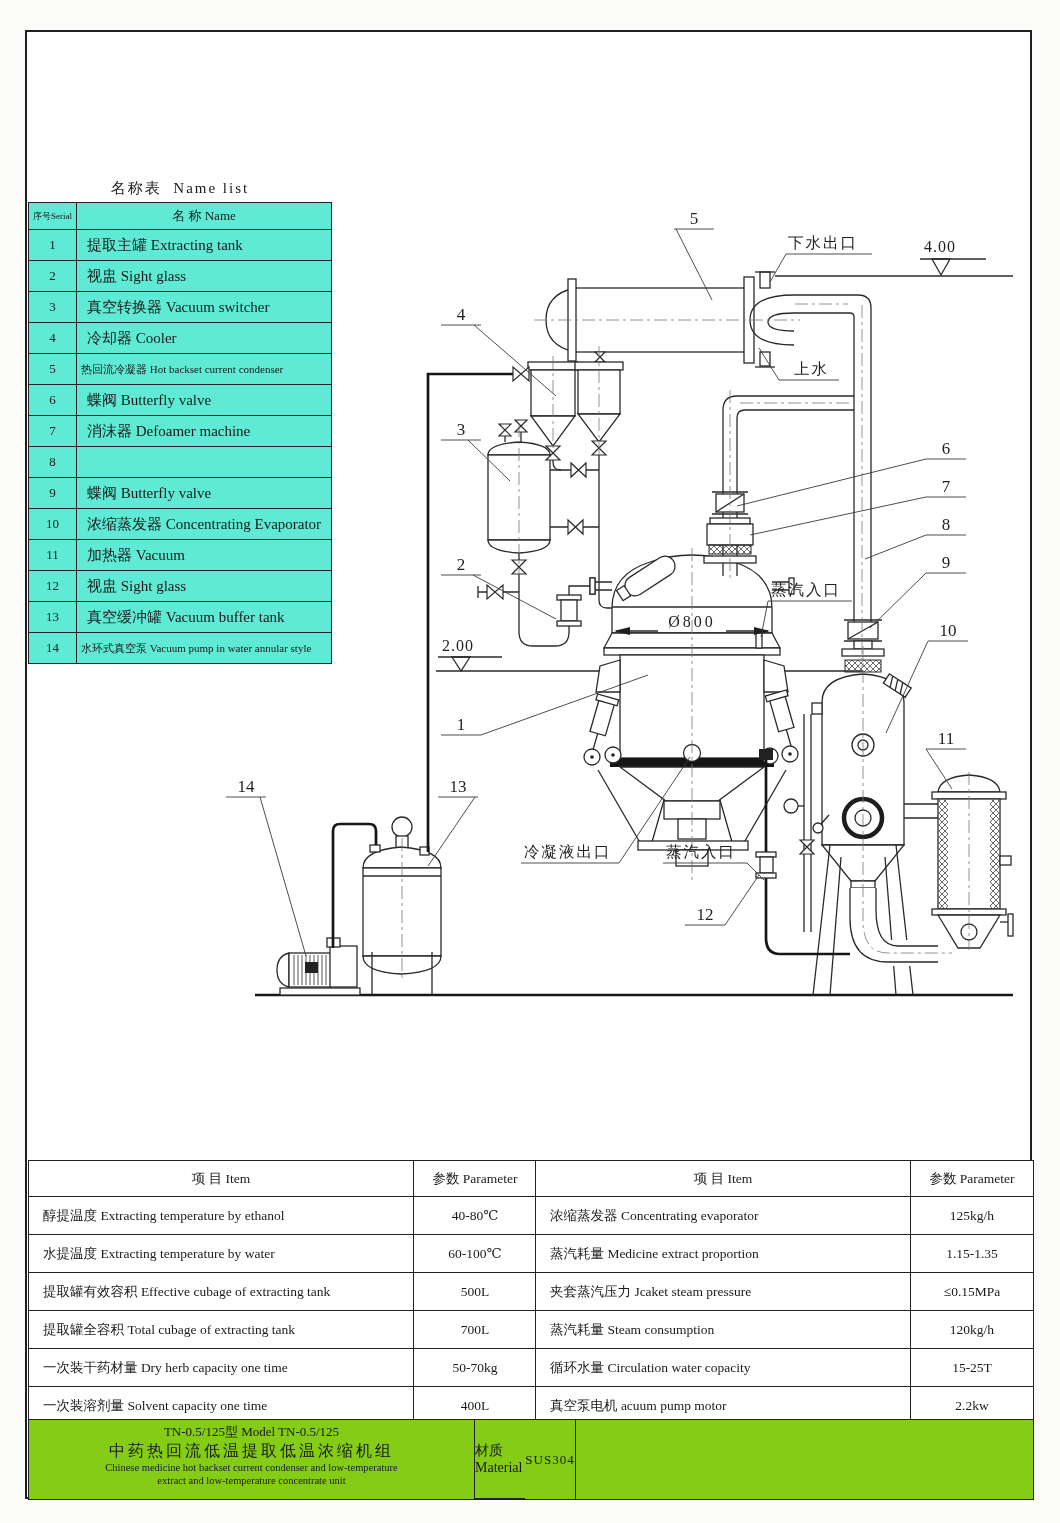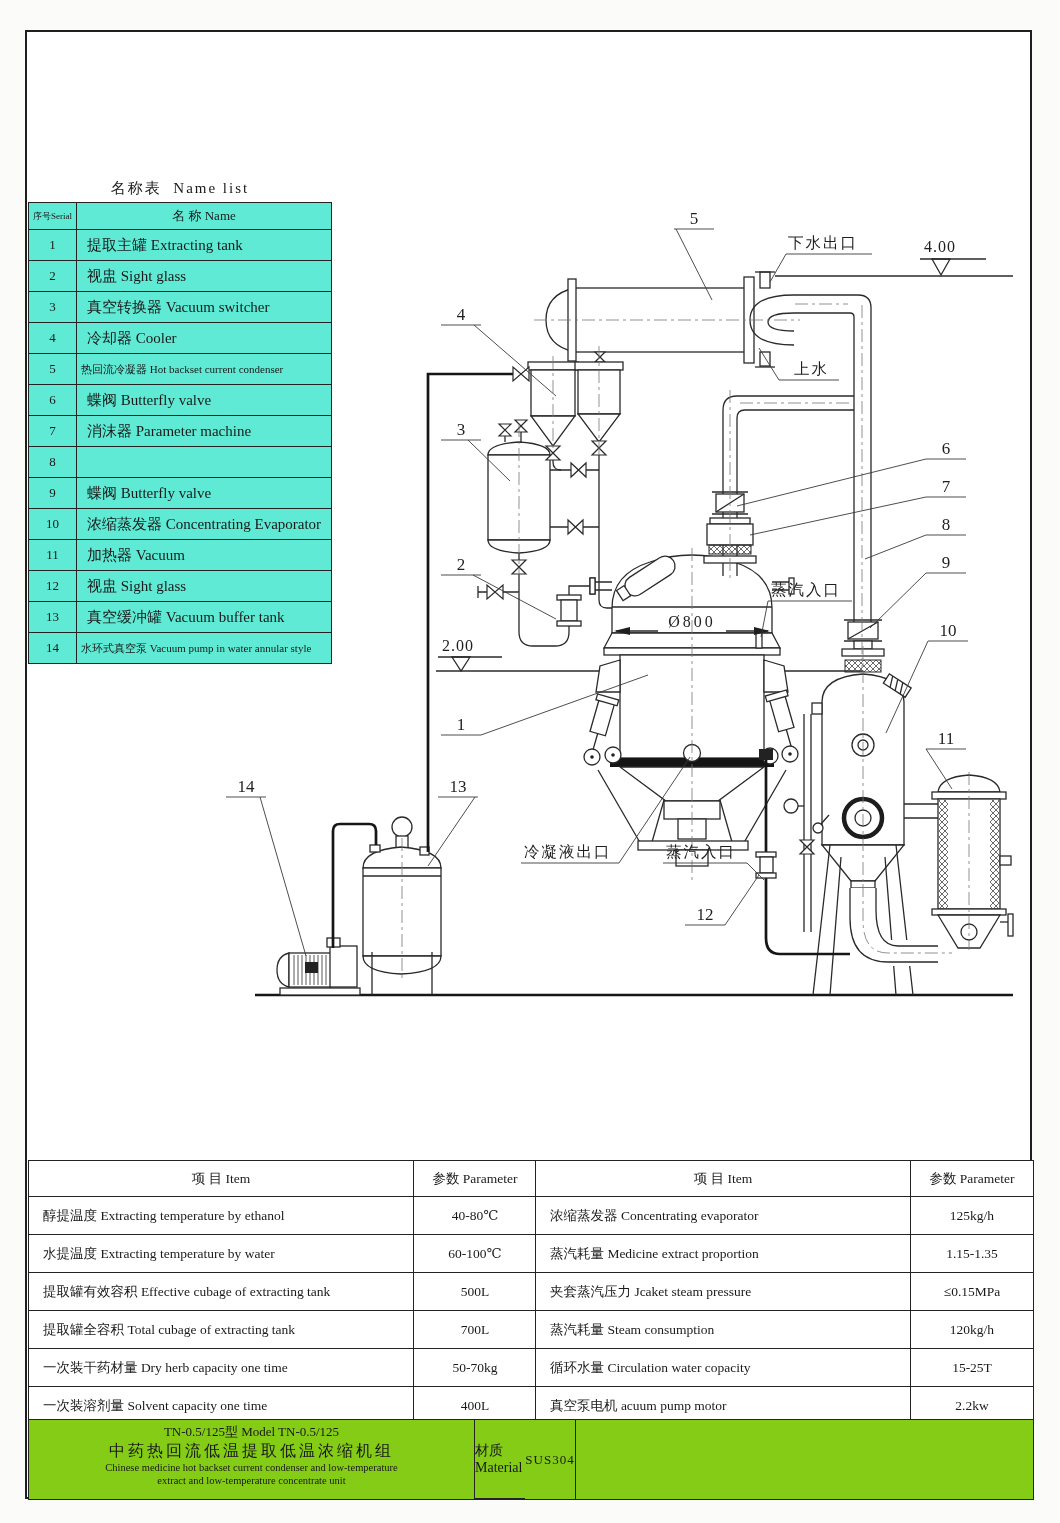--- a/index.html
+++ b/index.html
@@ -88,21 +88,21 @@
     <div class="nl-row small">
         <div class="nl-serial">5</div>
         <div class="nl-name">热回流冷凝器 Hot backset current condenser</div>
       </div>
     <div class="nl-row">
         <div class="nl-serial">6</div>
         <div class="nl-name">蝶阀 Butterfly valve</div>
       </div>
     <div class="nl-row">
         <div class="nl-serial">7</div>
-        <div class="nl-name">消沫器 Parameter machine</div>
+        <div class="nl-name">消沫器 Defoamer machine</div>
       </div>
     <div class="nl-row">
         <div class="nl-serial">8</div>
       </div>
     <div class="nl-row">
         <div class="nl-serial">9</div>
         <div class="nl-name">蝶阀 Butterfly valve</div>
       </div>
     <div class="nl-row">
         <div class="nl-serial">10</div>

